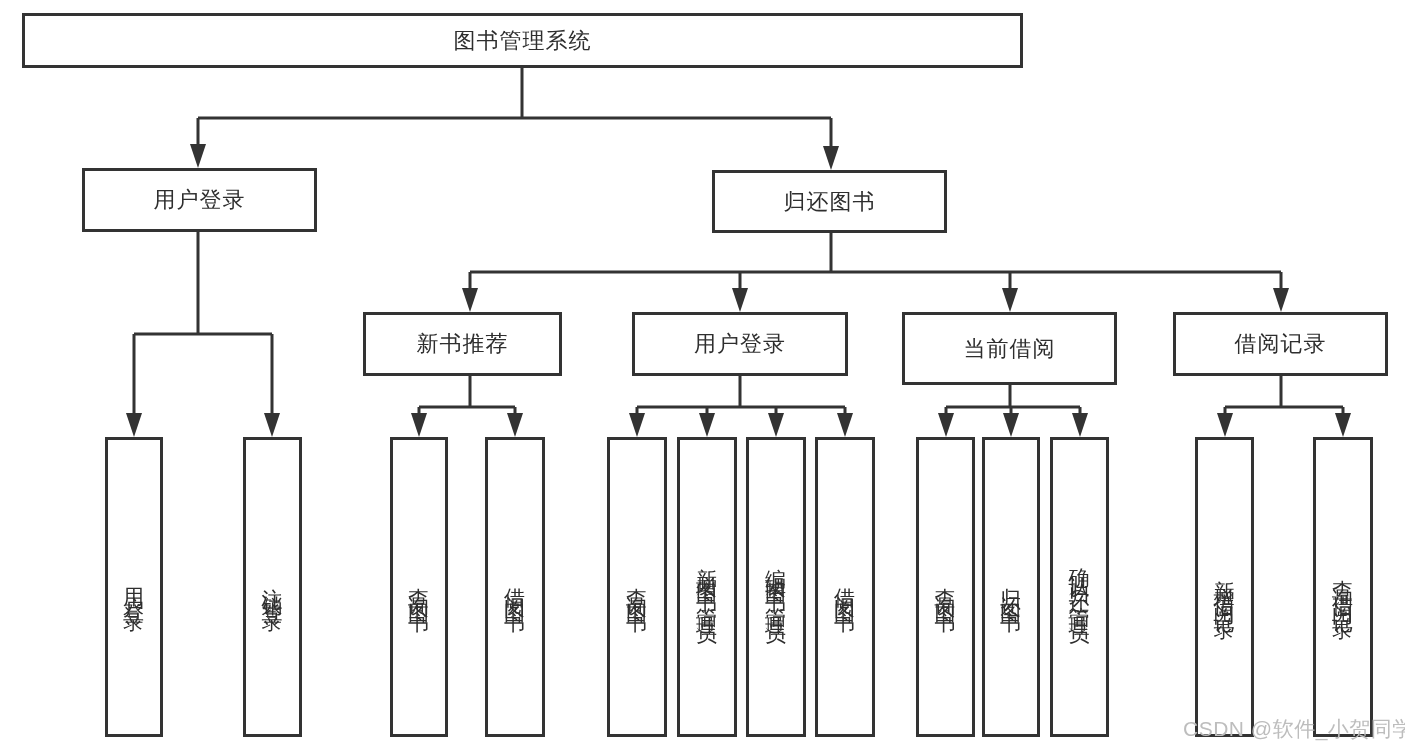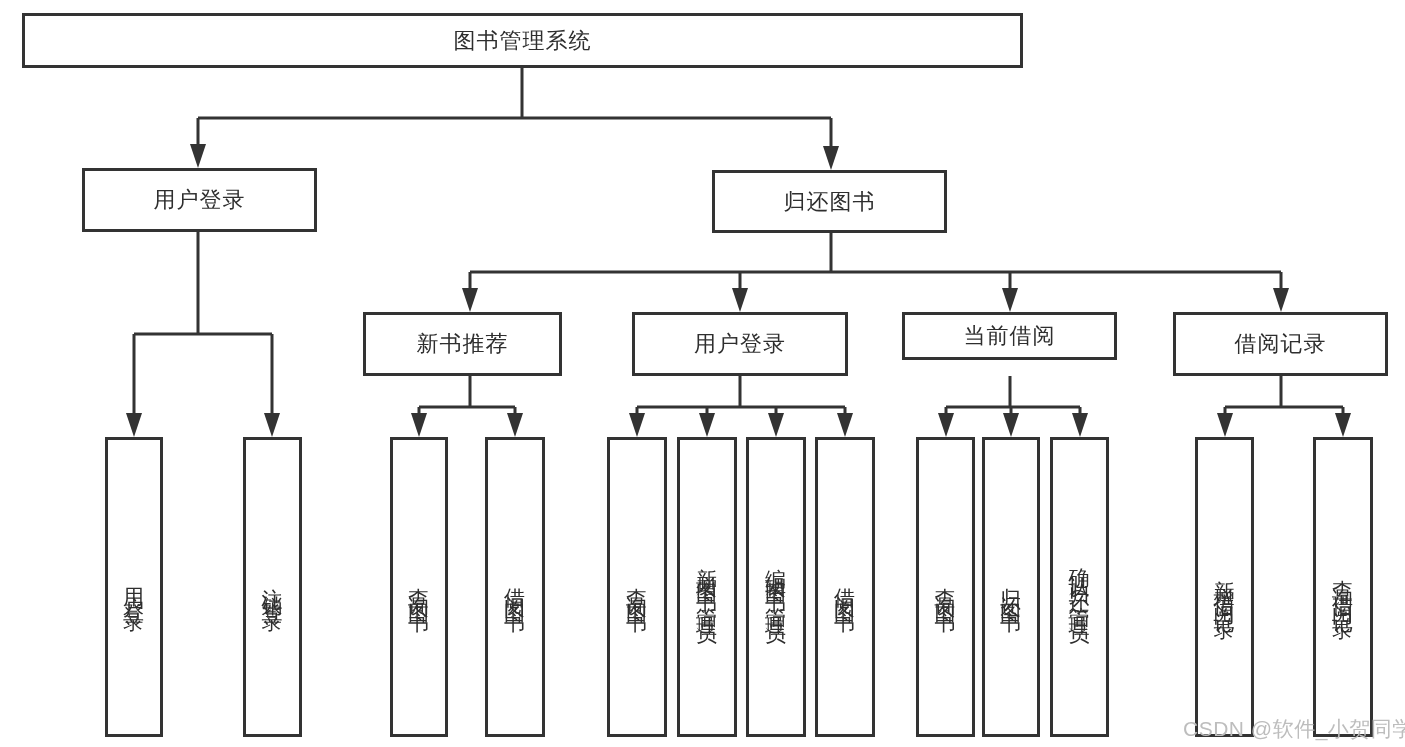--- a/index.html
+++ b/index.html
@@ -111,21 +111,21 @@
   <div class="box hbox" style="left:712px;top:170px;width:235px;height:63px">
     <span>归还图书</span>
   </div>
 
   <div class="box hbox" style="left:363px;top:312px;width:199px;height:64px">
     <span>新书推荐</span>
   </div>
   <div class="box hbox" style="left:632px;top:312px;width:216px;height:64px">
     <span>用户登录</span>
   </div>
-  <div class="box hbox" style="left:902px;top:312px;width:215px;height:48px">
+  <div class="box hbox" style="left:902px;top:312px;width:215px;height:73px">
     <span>当前借阅</span>
   </div>
   <div class="box hbox" style="left:1173px;top:312px;width:215px;height:64px">
     <span>借阅记录</span>
   </div>
 
   <div class="box vbox" style="left:105px;top:437px;width:58px;height:300px">
     <span>用户登录</span>
   </div>
   <div class="box vbox" style="left:243px;top:437px;width:59px;height:300px">

